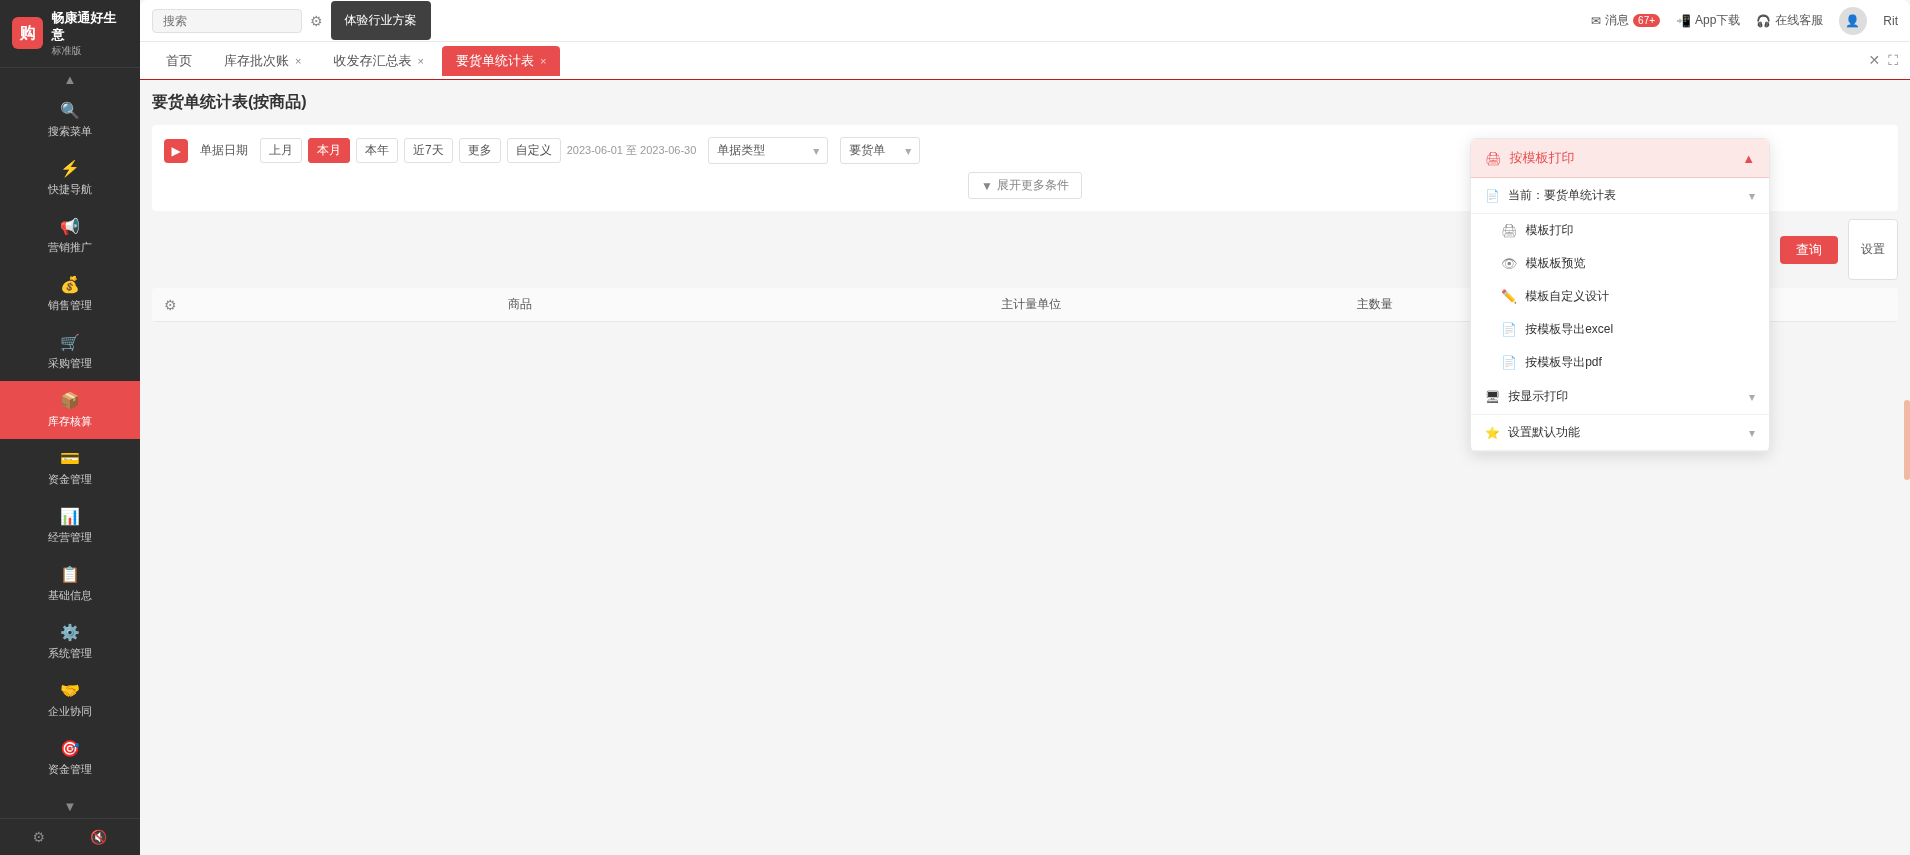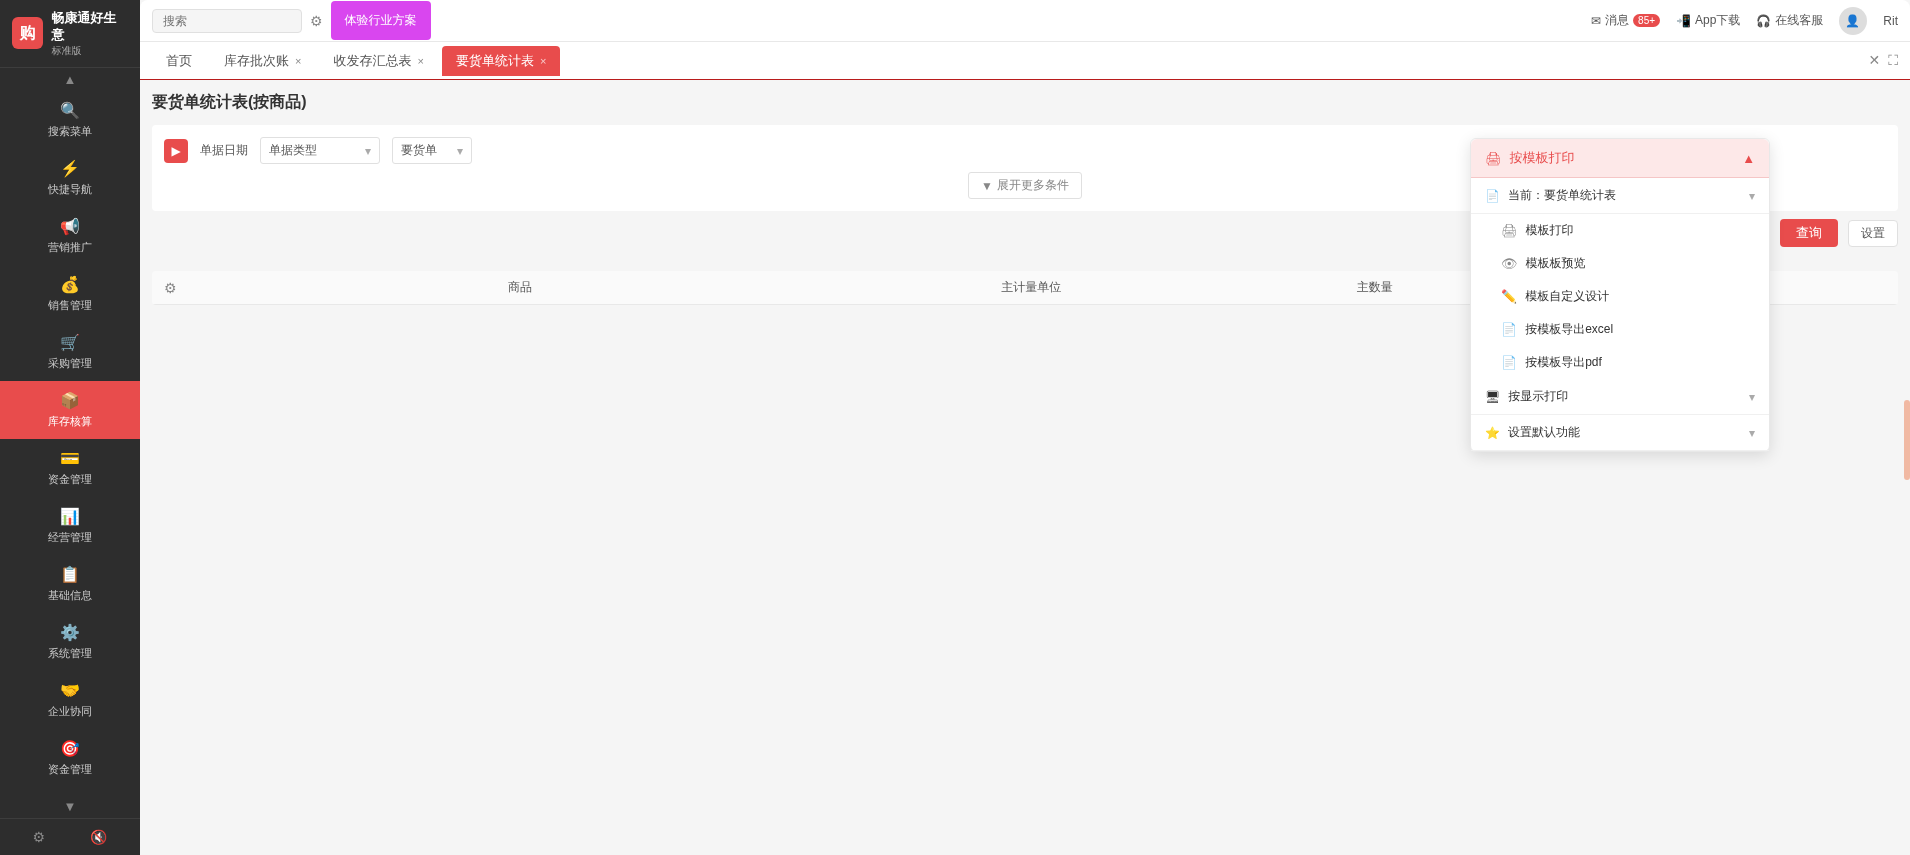--- a/index.html
+++ b/index.html
@@ -94,21 +94,21 @@
       background: #f5f5f5;
       border: 1px solid #e0e0e0;
       border-radius: 4px;
       padding: 4px 10px;
       width: 150px;
       font-size: 12px;
       color: #999;
     }
     .top-bar-gear { color: #888; font-size: 14px; cursor: pointer; }
     .top-bar-trial {
-      background: #d946ef;
+      background: #404040;
       color: white;
       border: none;
       border-radius: 4px;
       padding: 11px 14px;
       font-size: 12px;
       cursor: pointer;
     }
     .top-bar-spacer { flex: 1; }
     .top-bar-right { display: flex; align-items: center; gap: 16px; }
     .top-bar-right .tb-item {
@@ -270,21 +270,21 @@
       border-radius: 3px;
       background: #fff;
     }
 
     
     .action-bar {
       display: flex;
       align-items: center;
       justify-content: flex-end;
       gap: 10px;
-      margin-bottom: 24px;
+      margin-bottom: 8px;
     }
     .action-btn {
       display: flex;
       align-items: center;
       gap: 4px;
       color: #555;
       font-size: 12px;
       cursor: pointer;
       background: none;
       border: none;
@@ -296,21 +296,21 @@
       border-radius: 4px;
       padding: 5px 16px;
       font-size: 13px;
       cursor: pointer;
     }
     .action-btn-settings {
       border: 1px solid #e0e0e0;
       background: #fff;
       color: #555;
       border-radius: 4px;
-      padding: 4px 12px;
+      padding: 21px 12px;
       font-size: 12px;
       cursor: pointer;
     }
 
     
     .table-wrap {
       background: #fff;
       border-radius: 4px;
       overflow: hidden;
     }
@@ -501,21 +501,21 @@
 
   <div class="top-bar">
     <input class="top-bar-search" type="text" placeholder="搜索" style="">
     <span class="top-bar-gear">⚙</span>
     <button class="top-bar-trial">体验行业方案</button>
     <div class="top-bar-spacer"></div>
     <div class="top-bar-right">
       <div class="tb-item">
         <span>✉</span>
         <span>消息</span>
-        <span class="badge">85+</span>
+        <span class="badge">67+</span>
       </div>
       <div class="tb-item">
         <span>📲</span>
         <span>App下载</span>
       </div>
       <div class="tb-item">
         <span>🎧</span>
         <span>在线客服</span>
       </div>
       <div class="user-avatar">
@@ -547,20 +547,29 @@
     </div>
   </div>
 
   <div class="content">
     <div class="page-title">要货单统计表(按商品)</div>
 
     <div class="filter-card">
       <div class="filter-row">
         <div class="filter-expand-btn">▶</div>
         <span class="filter-label">单据日期</span>
+        <div class="date-group">
+          <button class="date-btn">上月</button>
+          <button class="date-btn active">本月</button>
+          <button class="date-btn">本年</button>
+          <button class="date-btn">近7天</button>
+          <button class="date-btn">更多</button>
+          <button class="date-btn">自定义</button>
+          <span class="date-range">2023-06-01 至 2023-06-30</span>
+        </div>
         <div class="filter-select">
           <span>单据类型</span>
           <span class="arrow">▾</span>
         </div>
         <div class="filter-select" style="min-width:80px;">
           <span>要货单</span>
           <span class="arrow">▾</span>
         </div>
       </div>
       <div class="filter-row2">

